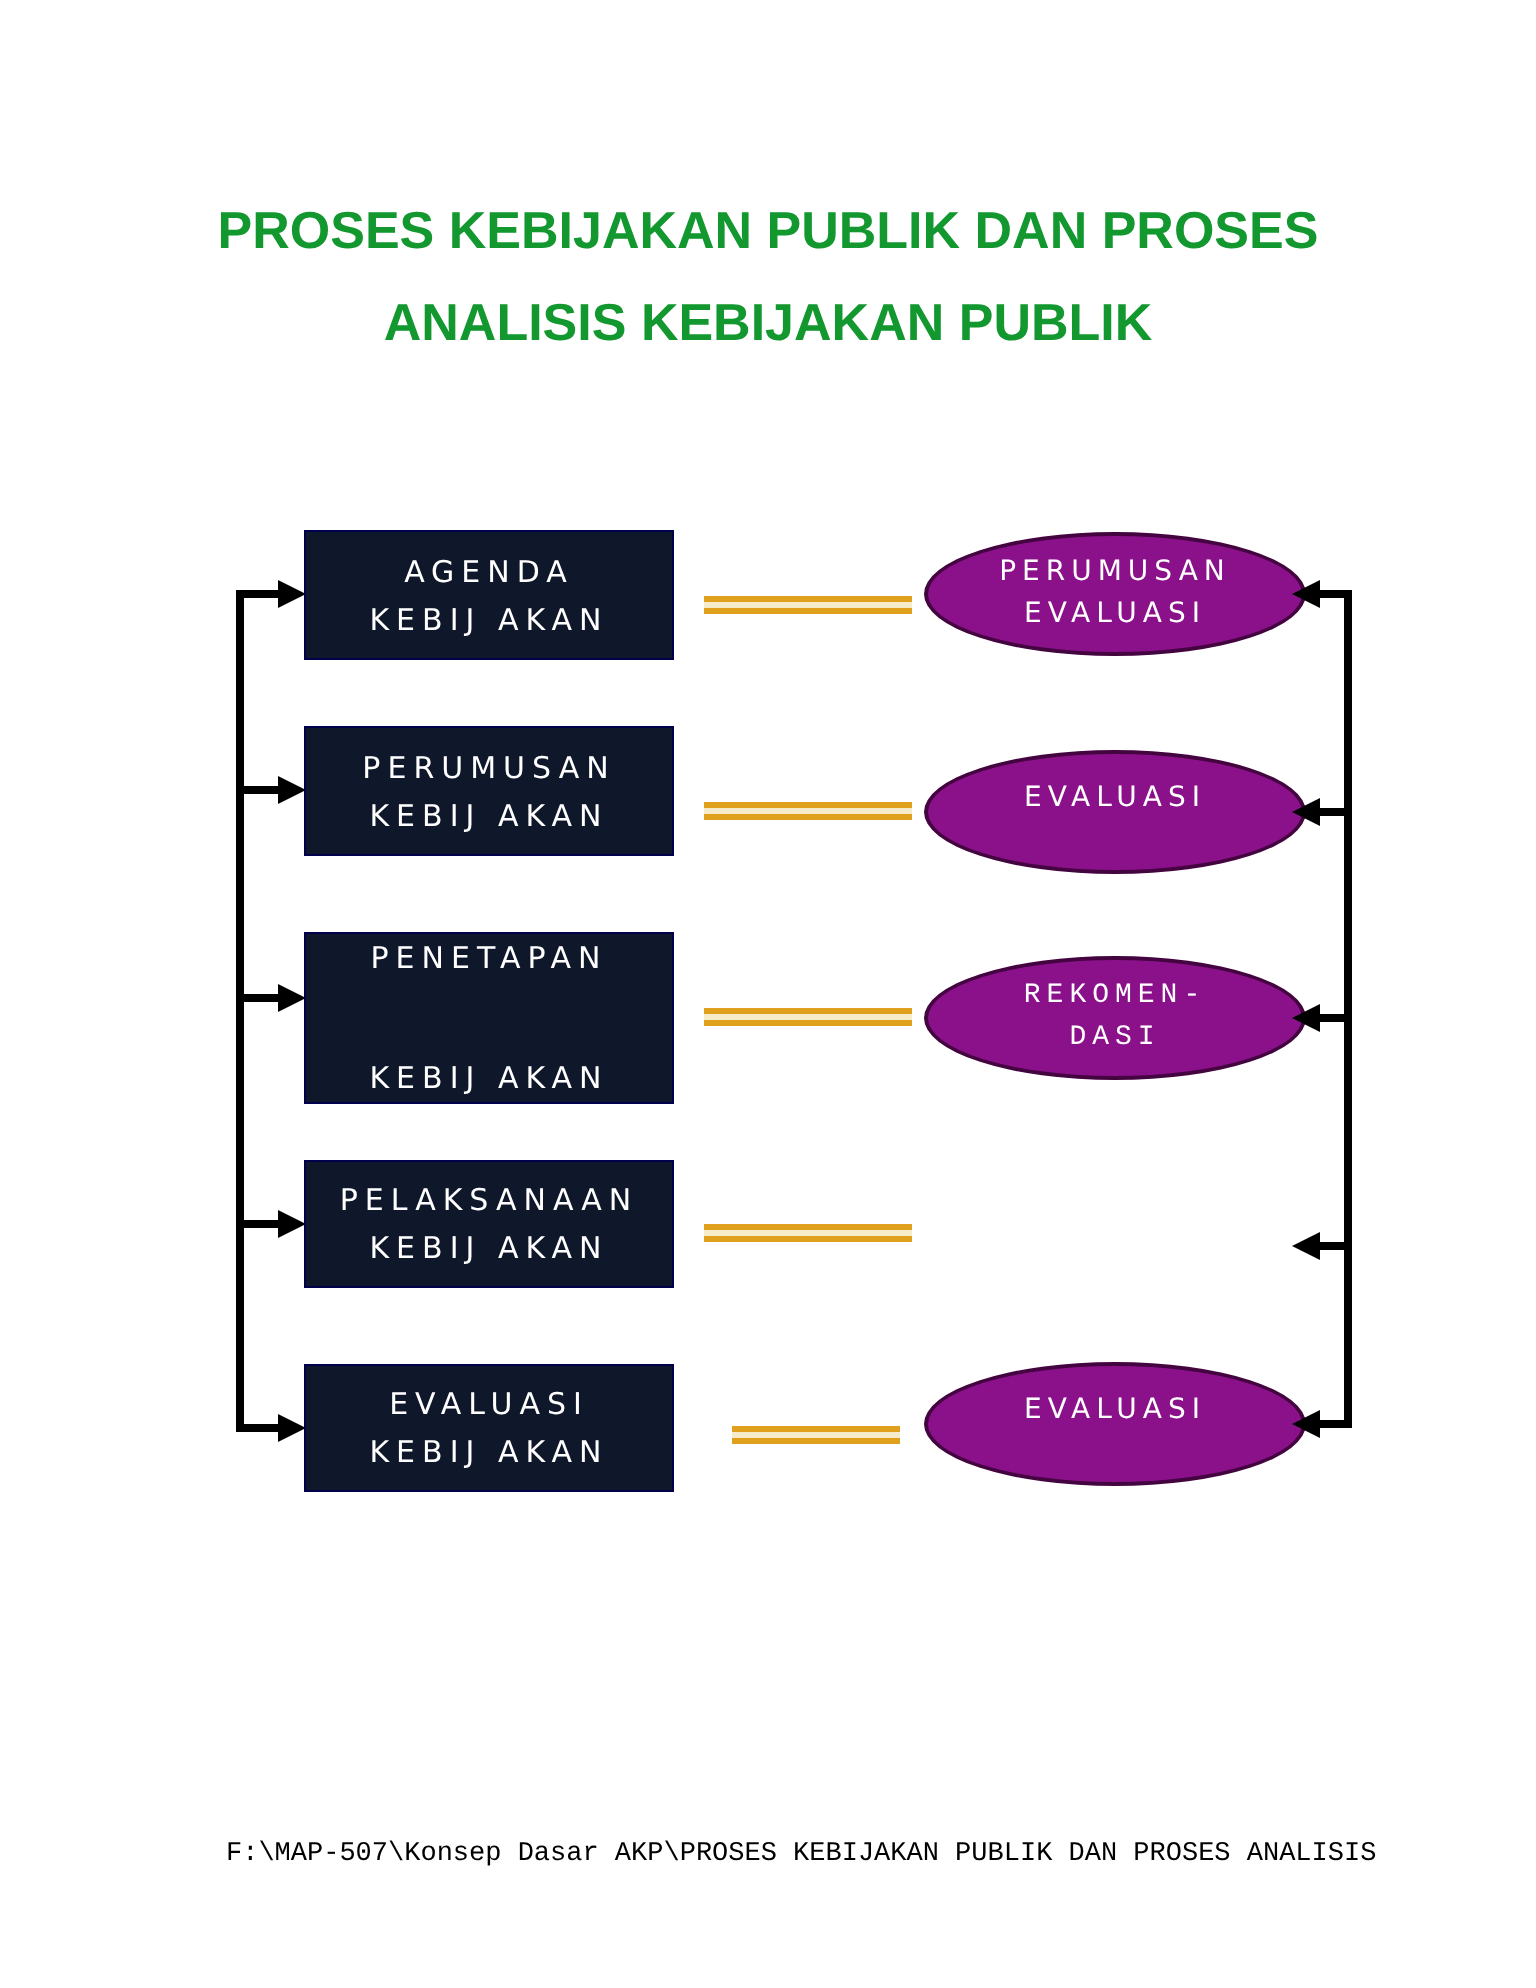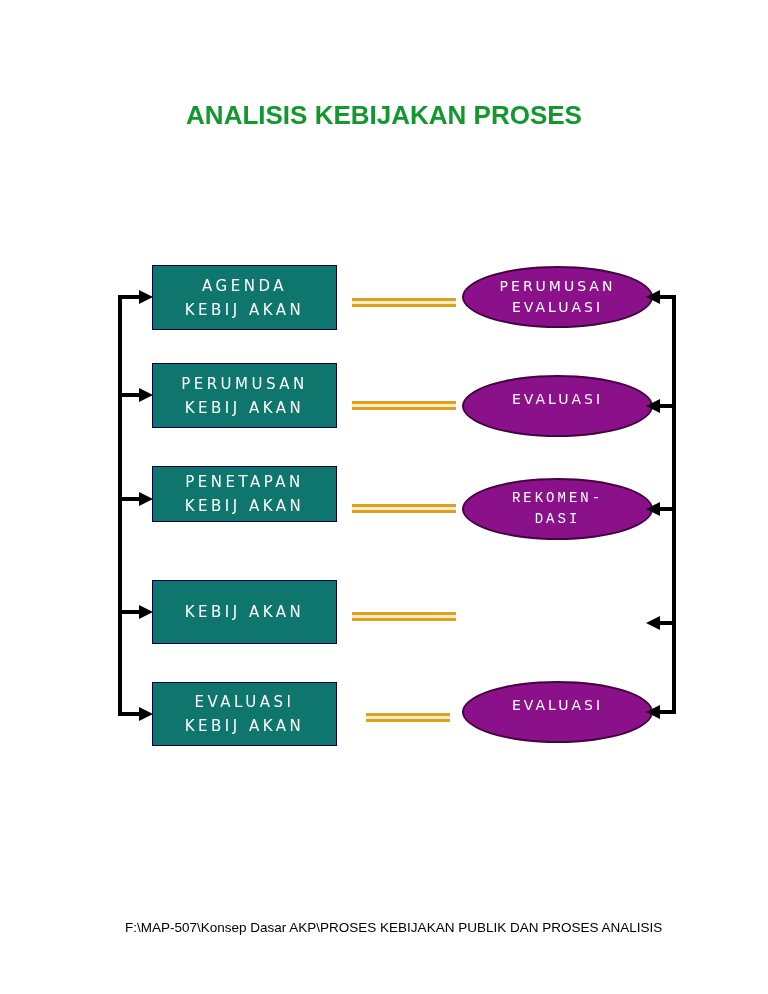--- a/index.html
+++ b/index.html
@@ -16,21 +16,21 @@
     text-align:center;
     font-family:"Liberation Sans",sans-serif;
     font-weight:bold;
     font-size:26px;
     line-height:46px;
     color:#12982f;
   }
   .node-box{
     position:absolute;
     left:152px;width:185px;
-    background:#0f766e;
+    background:#0f172a;
     border:1px solid #00004d;
     box-sizing:border-box;
     display:flex;flex-direction:column;
     align-items:center;justify-content:center;
     color:#ffffff;
     font-size:15px;
     letter-spacing:3.5px;
     line-height:24px;
     text-align:center;
   }
@@ -67,34 +67,34 @@
   }
   .arrow-left{
     position:absolute;width:0;height:0;
     border-top:7px solid transparent;
     border-bottom:7px solid transparent;
     border-right:14px solid #000000;
   }
   .footer{
     position:absolute;
     left:113px;top:918px;width:580px;
-    font-family:Liberation Sans, sans-serif;
+    font-family:Liberation Mono, monospace;
     font-size:13.5px;
     line-height:19.5px;
     color:#000000;
-    margin-left:12px;
   }
 </style>
 </head>
 <body>
 
 <div class="page">
 
   <div class="title-block">
-    <div>ANALISIS KEBIJAKAN PROSES</div>
+    <div>PROSES KEBIJAKAN PUBLIK DAN PROSES</div>
+    <div>ANALISIS KEBIJAKAN PUBLIK</div>
   </div>
 
   <div class="vline" style="left:118px;top:295px;height:421px;"></div>
   <div class="hbranch" style="left:119px;top:295px;width:22px;"></div>
   <div class="hbranch" style="left:119px;top:393px;width:22px;"></div>
   <div class="hbranch" style="left:119px;top:497px;width:22px;"></div>
   <div class="hbranch" style="left:119px;top:610px;width:22px;"></div>
   <div class="hbranch" style="left:119px;top:712px;width:22px;"></div>
   <div class="arrow-right" style="left:139px;top:290px;"></div>
   <div class="arrow-right" style="left:139px;top:388px;"></div>
@@ -103,25 +103,26 @@
   <div class="arrow-right" style="left:139px;top:707px;"></div>
 
   <div class="node-box" style="top:265px;height:65px;">
     <div>AGENDA</div>
     <div>KEBIJ AKAN</div>
   </div>
   <div class="node-box" style="top:363px;height:65px;">
     <div>PERUMUSAN</div>
     <div>KEBIJ AKAN</div>
   </div>
-  <div class="node-box" style="top:466px;height:56px;">
+  <div class="node-box" style="top:466px;height:86px;justify-content:space-between;">
     <div>PENETAPAN</div>
     <div>KEBIJ AKAN</div>
   </div>
   <div class="node-box" style="top:580px;height:64px;">
+    <div>PELAKSANAAN</div>
     <div>KEBIJ AKAN</div>
   </div>
   <div class="node-box" style="top:682px;height:64px;">
     <div>EVALUASI</div>
     <div>KEBIJ AKAN</div>
   </div>
 
   <div class="connector" style="left:352px;top:298px;width:104px;"></div>
   <div class="connector" style="left:352px;top:401px;width:104px;"></div>
   <div class="connector" style="left:352px;top:504px;width:104px;"></div>

